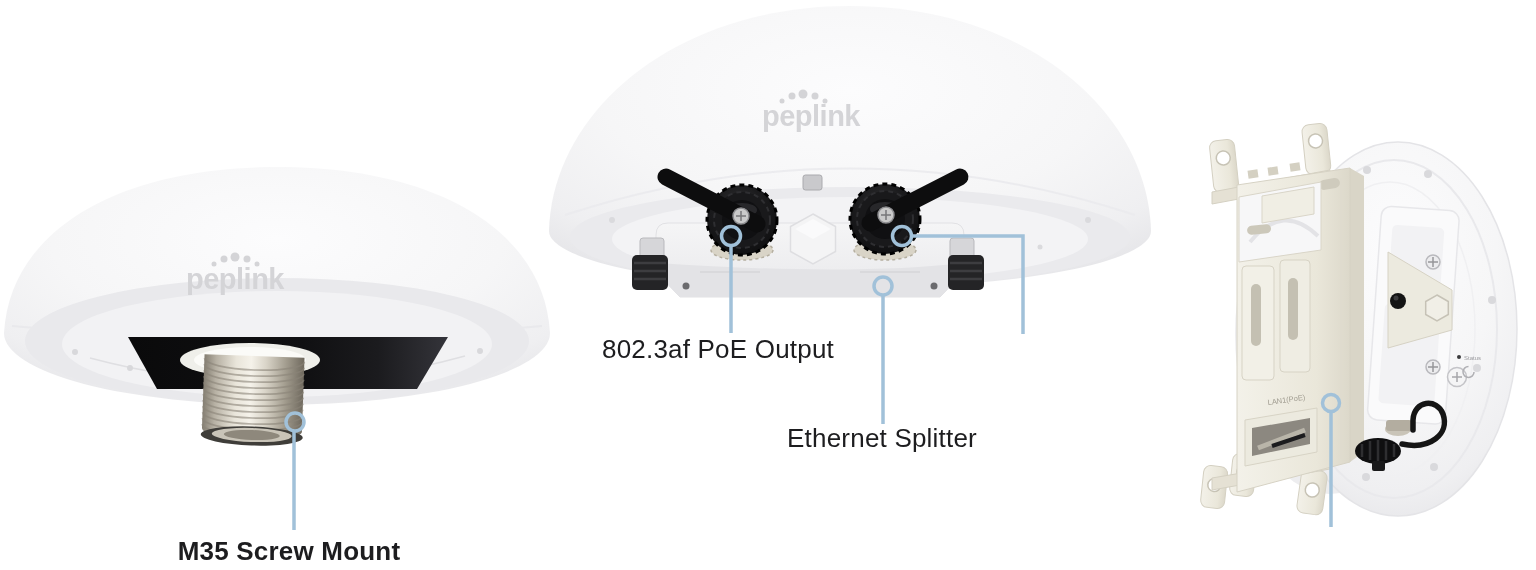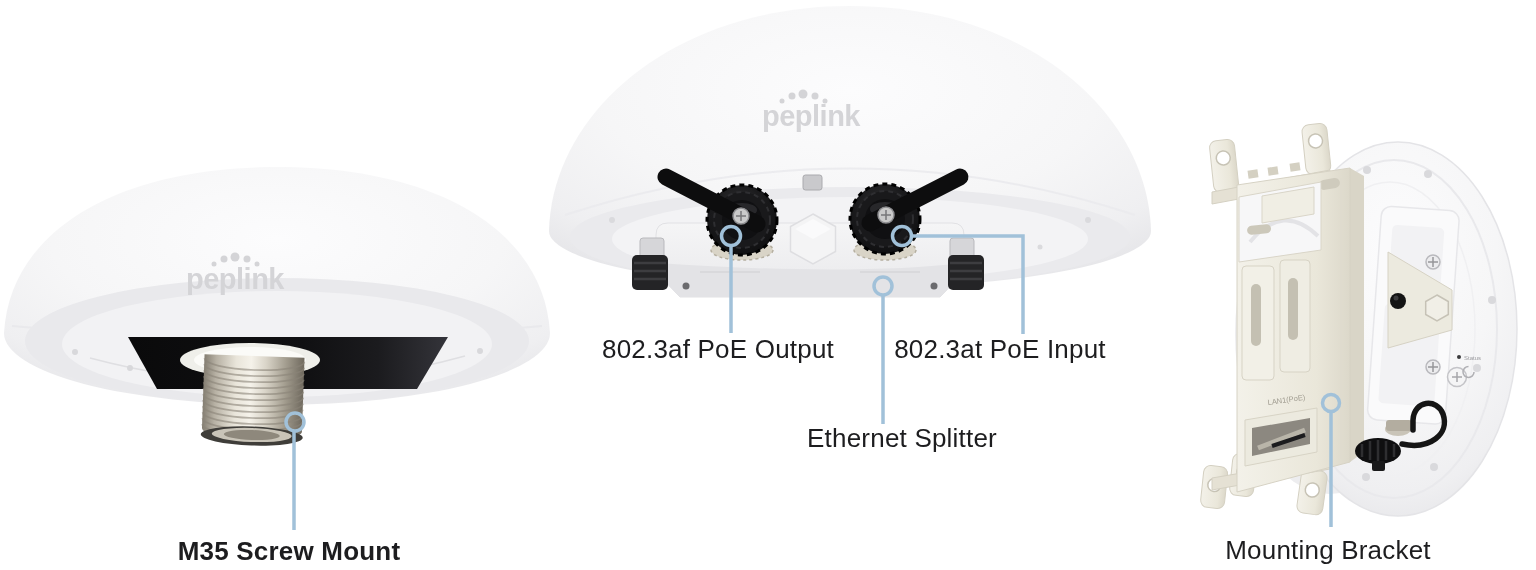--- a/index.html
+++ b/index.html
@@ -294,16 +294,14 @@
     </g>
     <g>
       <circle cx="1331" cy="403" r="8.5"></circle>
       <path d="M 1331 413 V 527"></path>
     </g>
   </g>
 </svg>
 
   <div class="callout-label" style="left:289px; top:537px;font-weight:bold;">M35 Screw Mount</div>
   <div class="callout-label" style="left:700px; top:335px;margin-left:18px;">802.3af PoE Output</div>
-  <div class="callout-label" style="left:1000px; top:335px;">802.3at PoE Input</div>
-  <div class="callout-label" style="left:882px; top:424px;margin-left:20px;">Ethernet Splitter</div>
-  <div class="callout-label" style="left:1328px; top:536px;">Mounting Bracket</div>
+  <div class="callout-label" style="left:882px; top:424px;">Ethernet Splitter</div>
 </div>
 
 </body></html>

